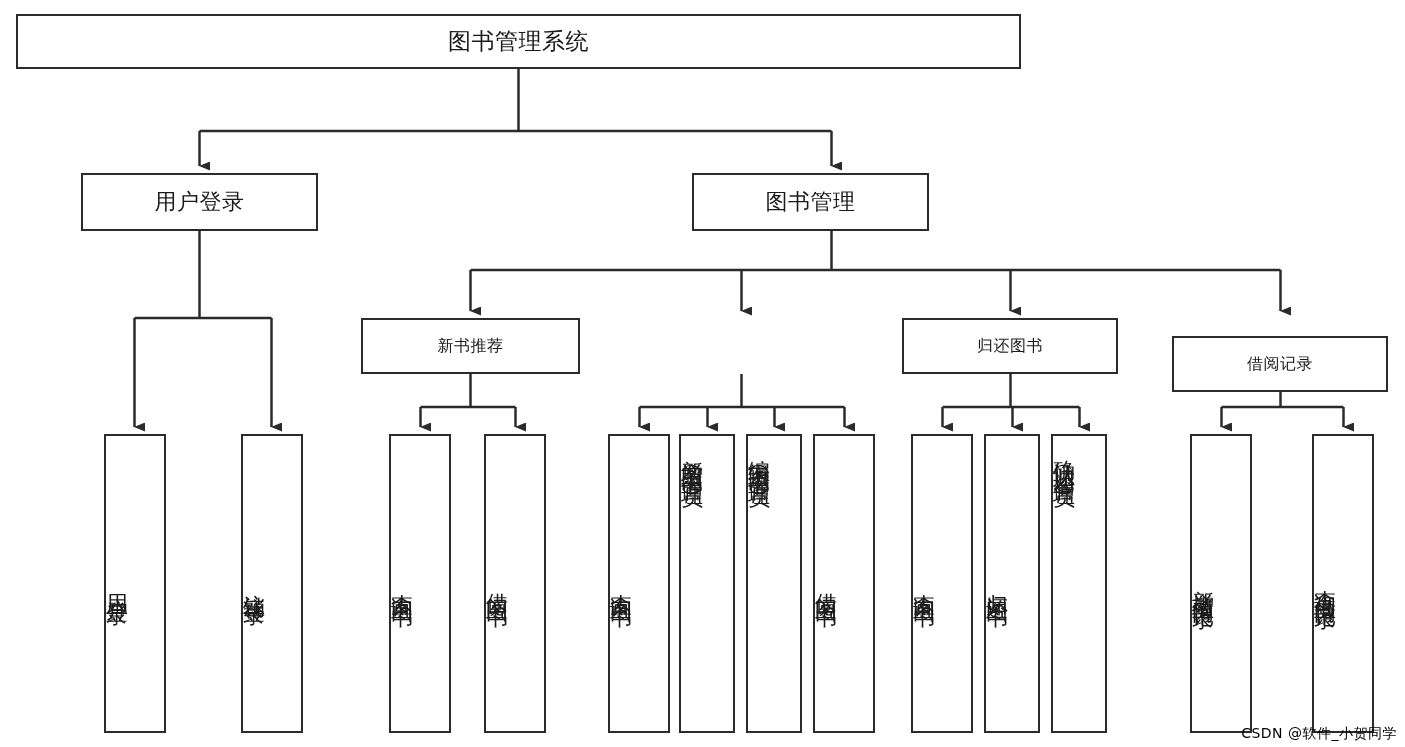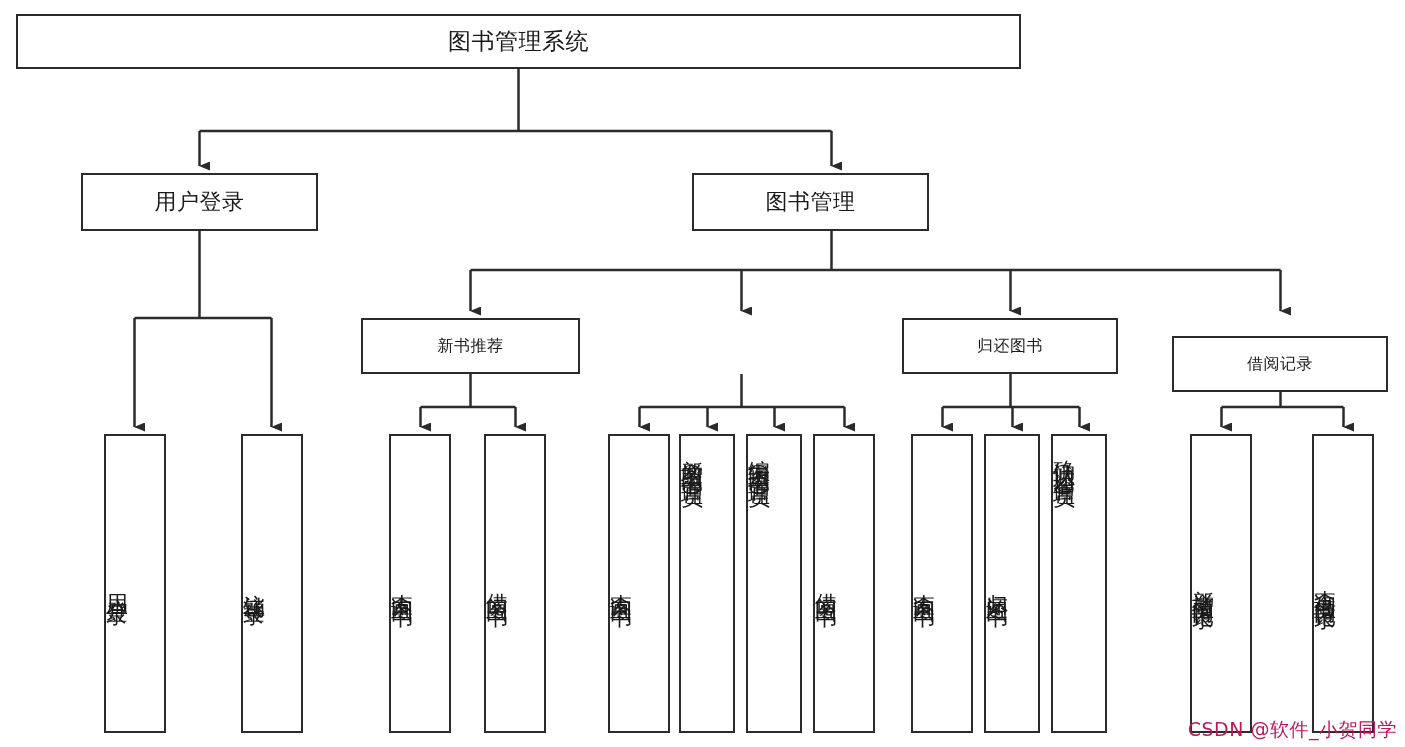--- a/index.html
+++ b/index.html
@@ -67,22 +67,22 @@
     display: flex;
     flex-direction: column;
   }
   .node.vert.center { justify-content: center; }
   .node.vert.top { justify-content: flex-start; padding-top: 6px; }
 
   #watermark {
     position: absolute;
     right: 8px;
     bottom: 4px;
-    font-size: 19px;
-    color: #be185d;
+    font-size: 14px;
+    color: #000000;
     letter-spacing: 0.5px;
     white-space: nowrap;
     font-family: "DejaVu Sans", "Liberation Sans", sans-serif;
     text-align: right;
   }
 </style>
 </head>
 <body>
 
 <div id="canvas">

